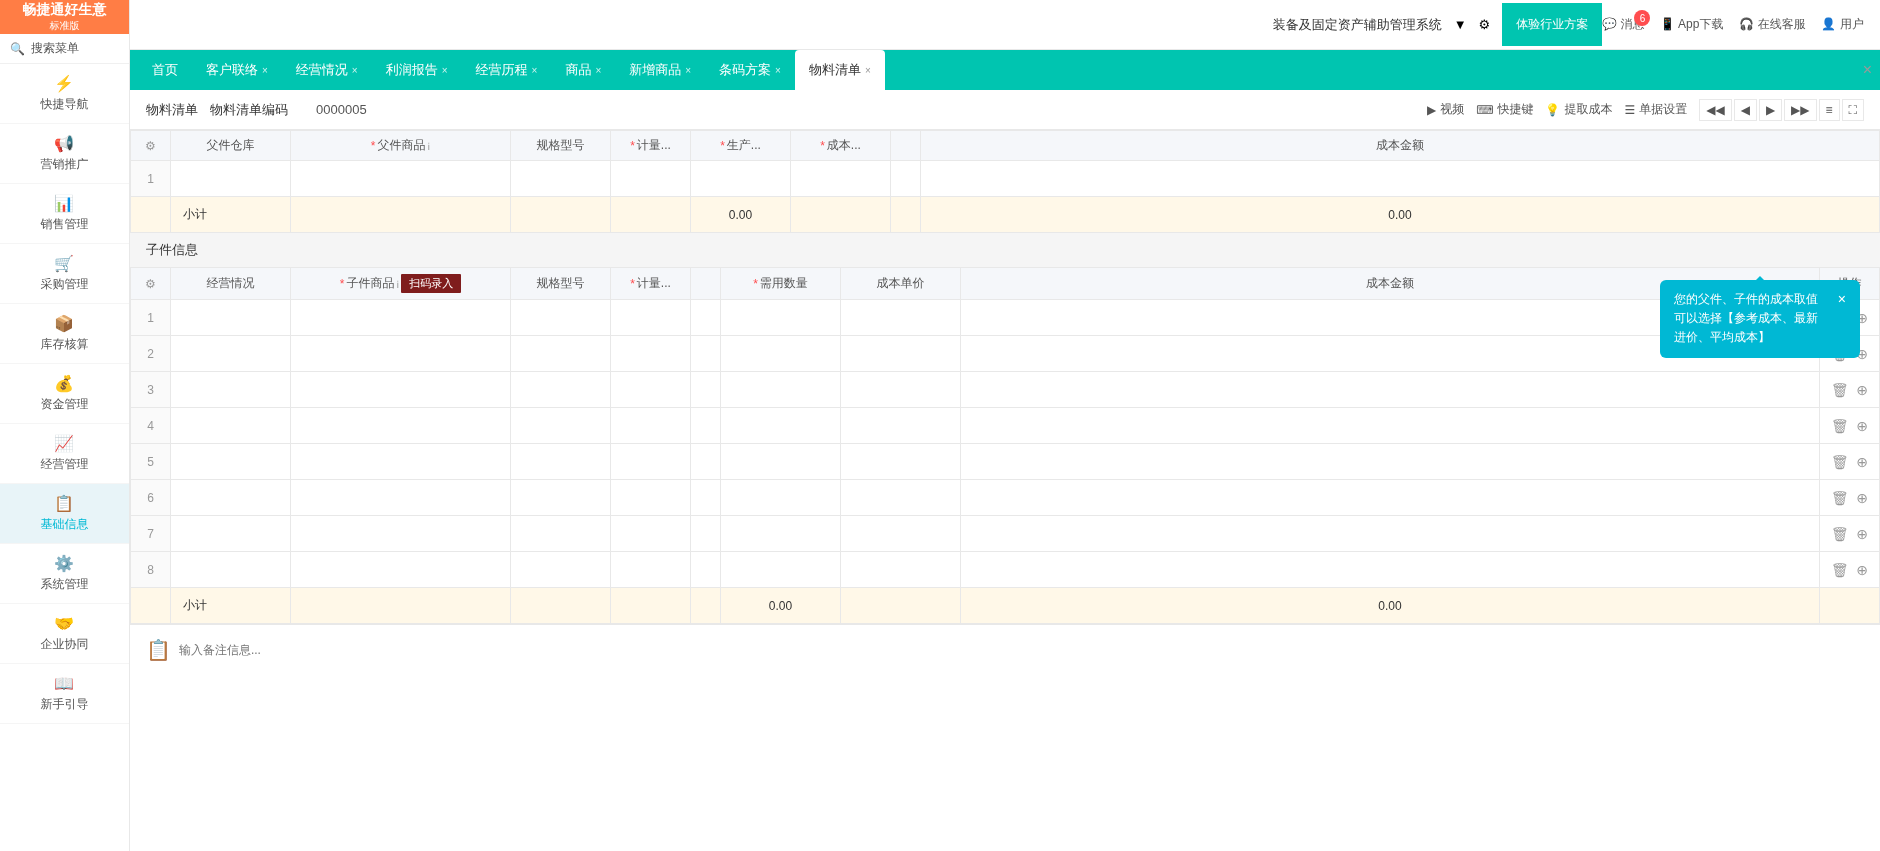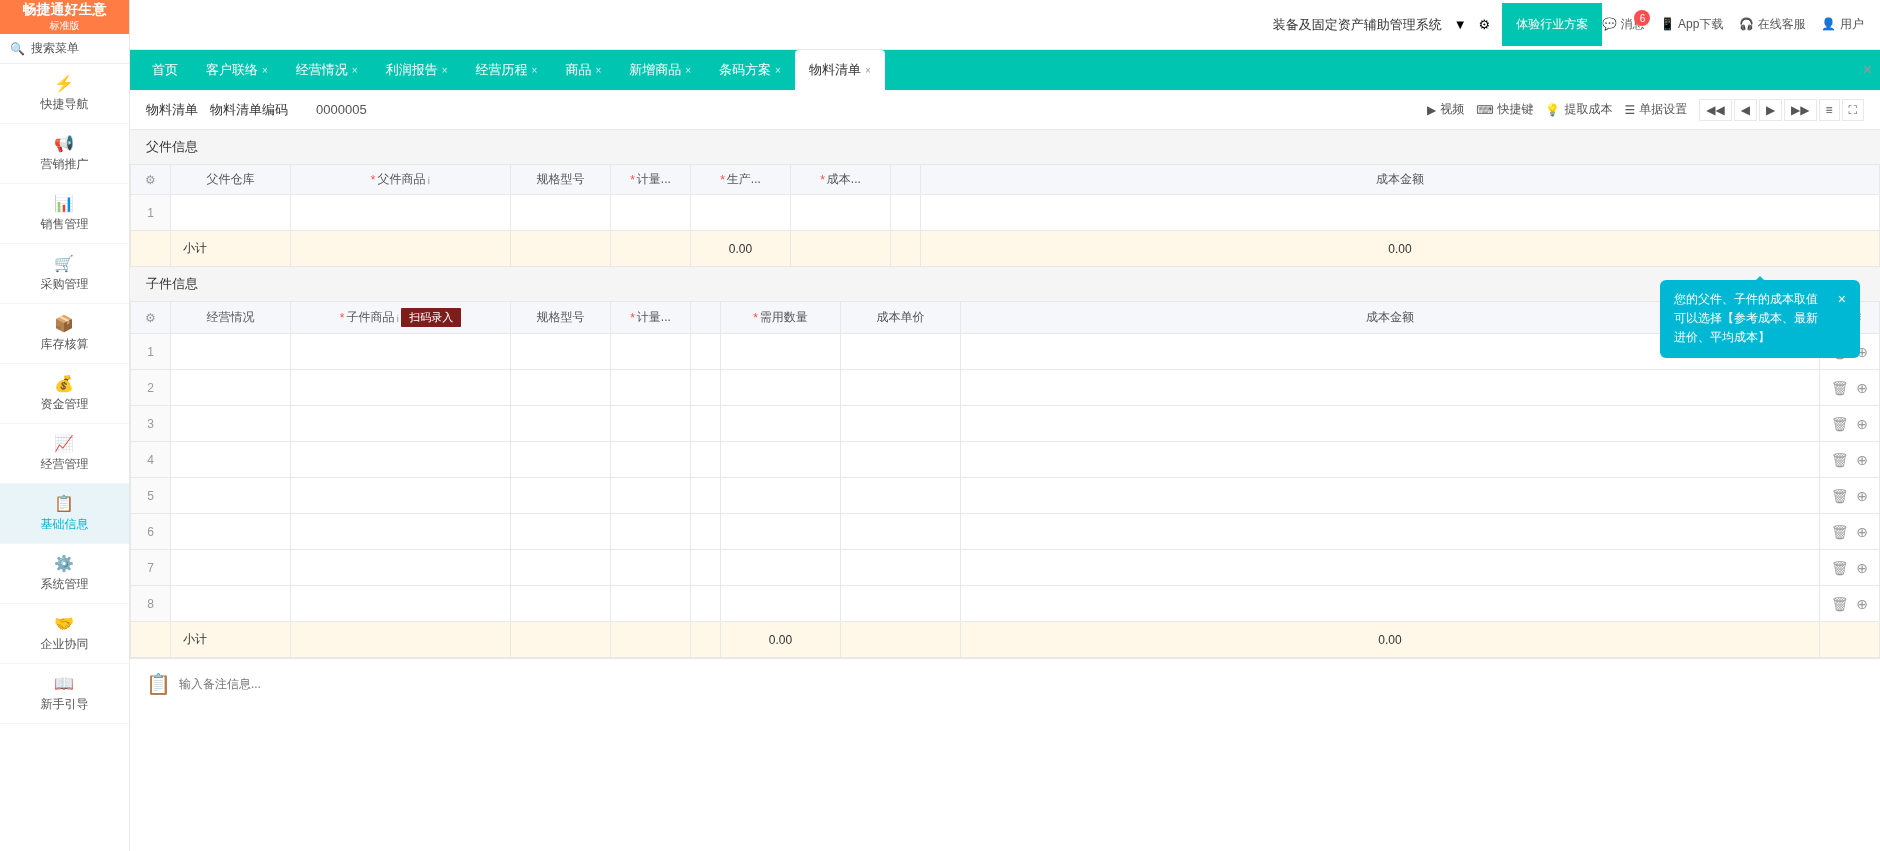--- a/index.html
+++ b/index.html
@@ -441,23 +441,20 @@
     </div>
   </div>
 
   <div class="content">
 
     <div class="tooltip-popup">
       <span class="tooltip-close">×</span>
       <span>您的父件、子件的成本取值可以选择【参考成本、最新进价、平均成本】</span>
     </div>
 
-    <div class="section-header">
-      <span>父件信息</span>
-    </div>
     <table class="data-table">
       <thead>
         <tr>
           <th style="width:40px"><span class="settings-icon">⚙</span></th>
           <th style="width:120px">
             <div class="col-header">
                 <span>父件仓库</span>
               </div>
           </th>
           <th style="width:220px">

